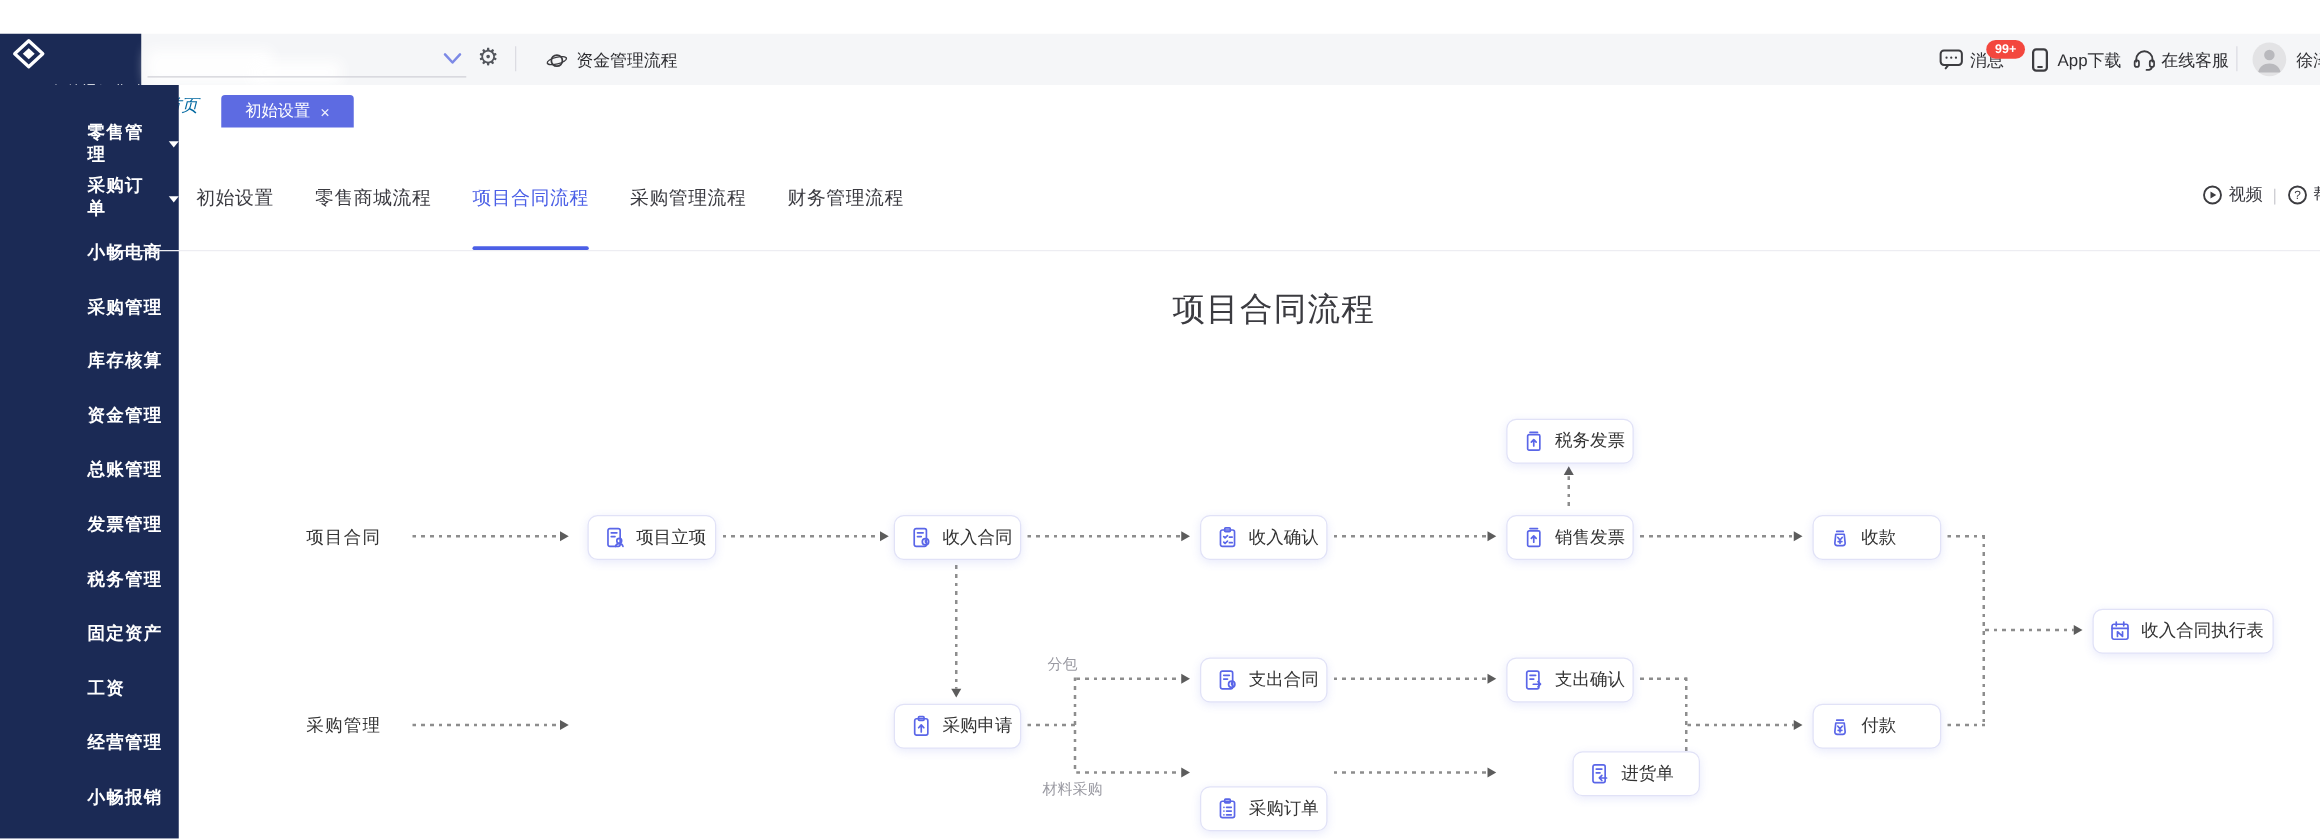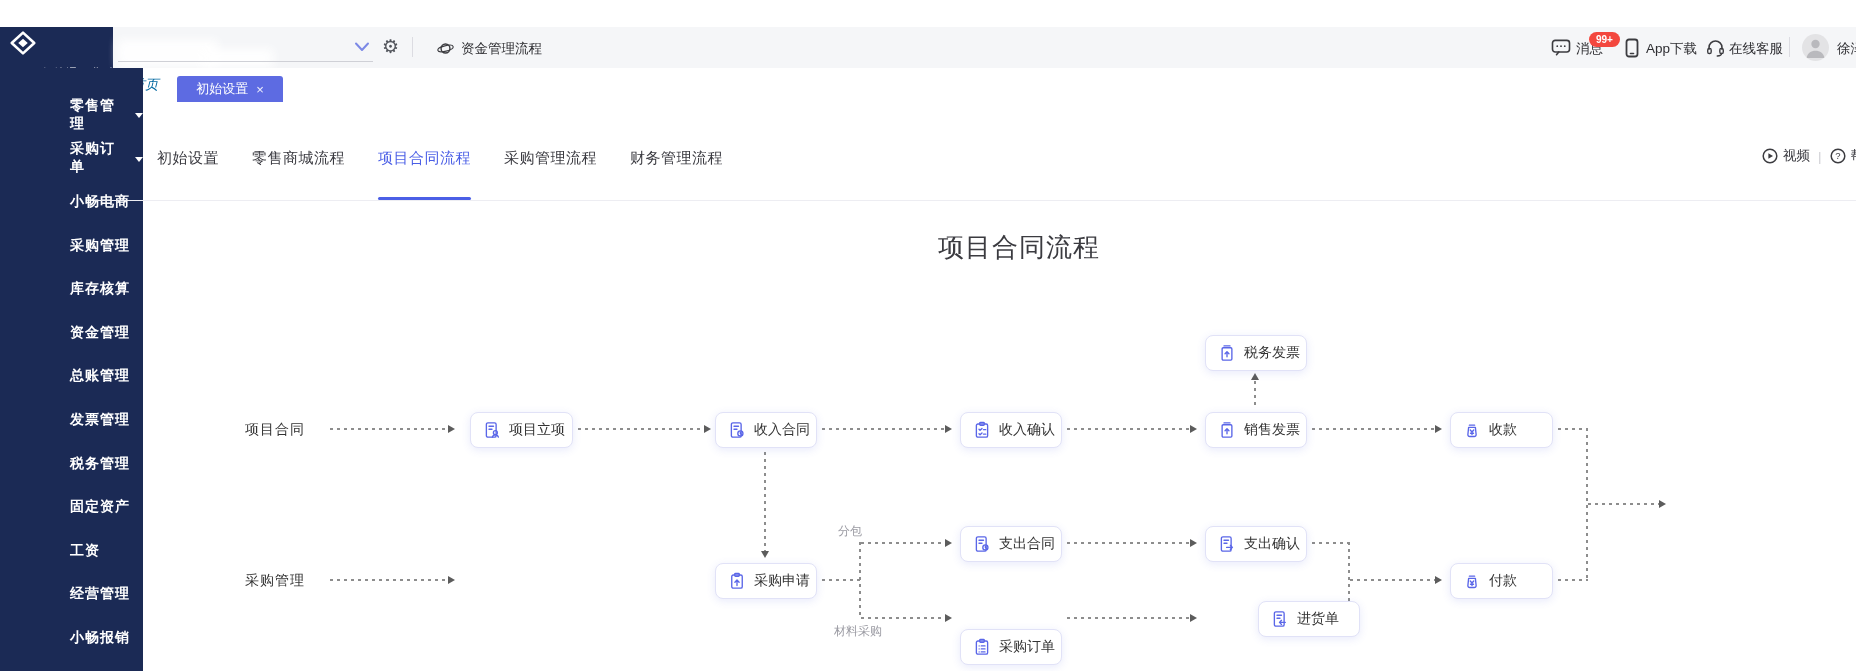--- a/index.html
+++ b/index.html
@@ -357,14 +357,20 @@
         <use href="#i-doc-arrow-left"></use>
       </svg>
     <span>进货单</span>
   </div>
   <div class="node" style="left:1450px;top:563px;width:103px">
     <svg class="nicon ic" viewBox="0 0 24 24">
         <use href="#i-money"></use>
       </svg>
     <span>付款</span>
   </div>
+  <div class="node" style="left:1674px;top:487px;width:145px">
+    <svg class="nicon ic" viewBox="0 0 24 24">
+        <use href="#i-calendar-n"></use>
+      </svg>
+    <span>收入合同执行表</span>
+  </div>
 
 </div>
 
 </body></html>

